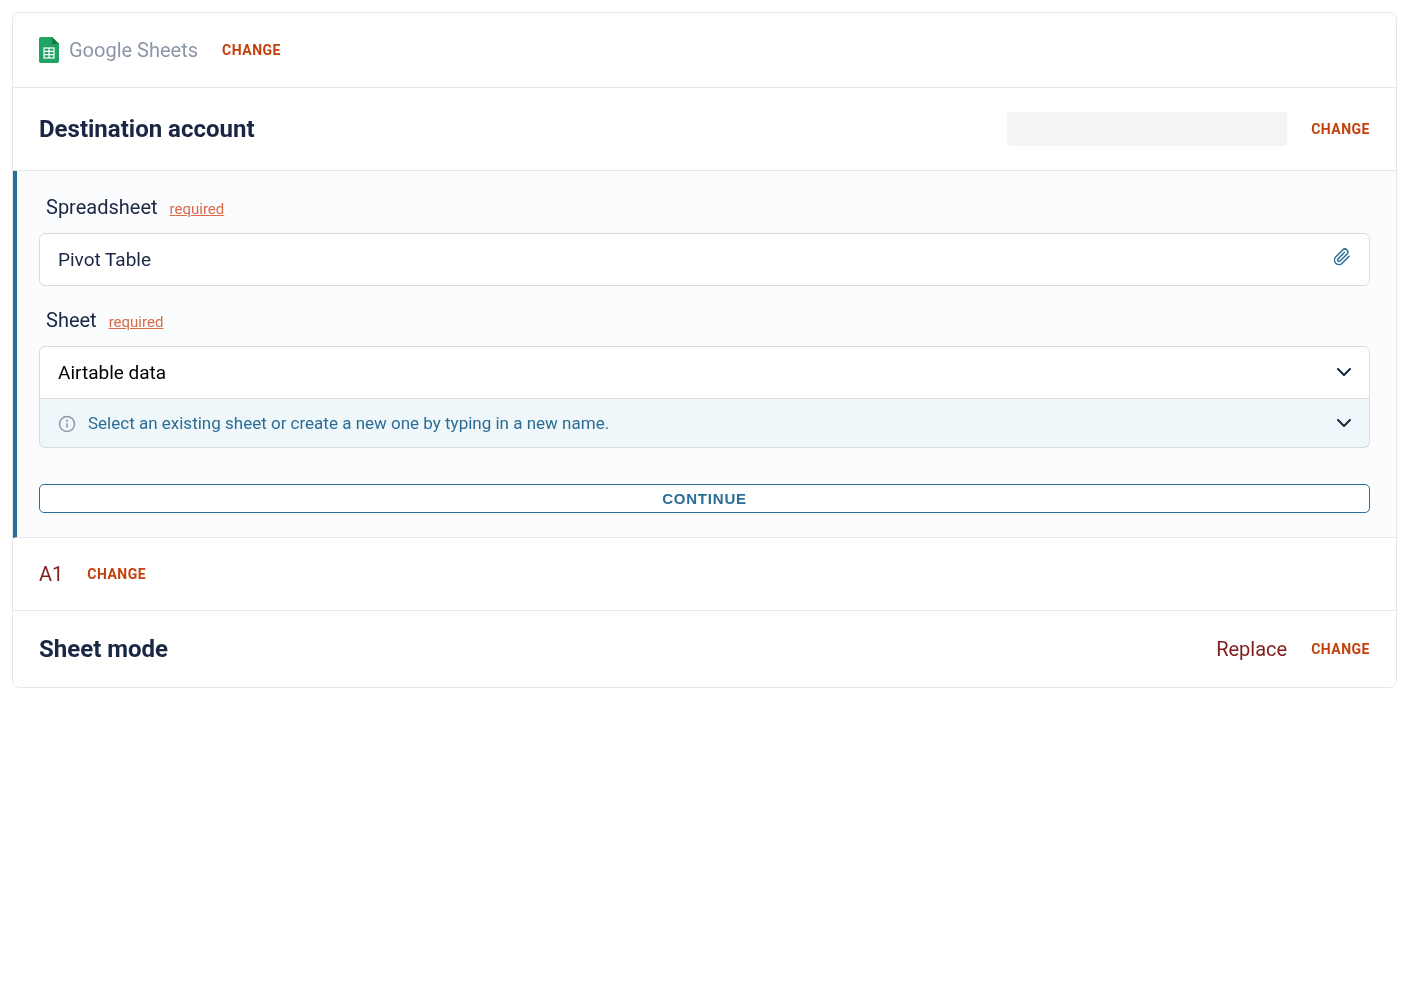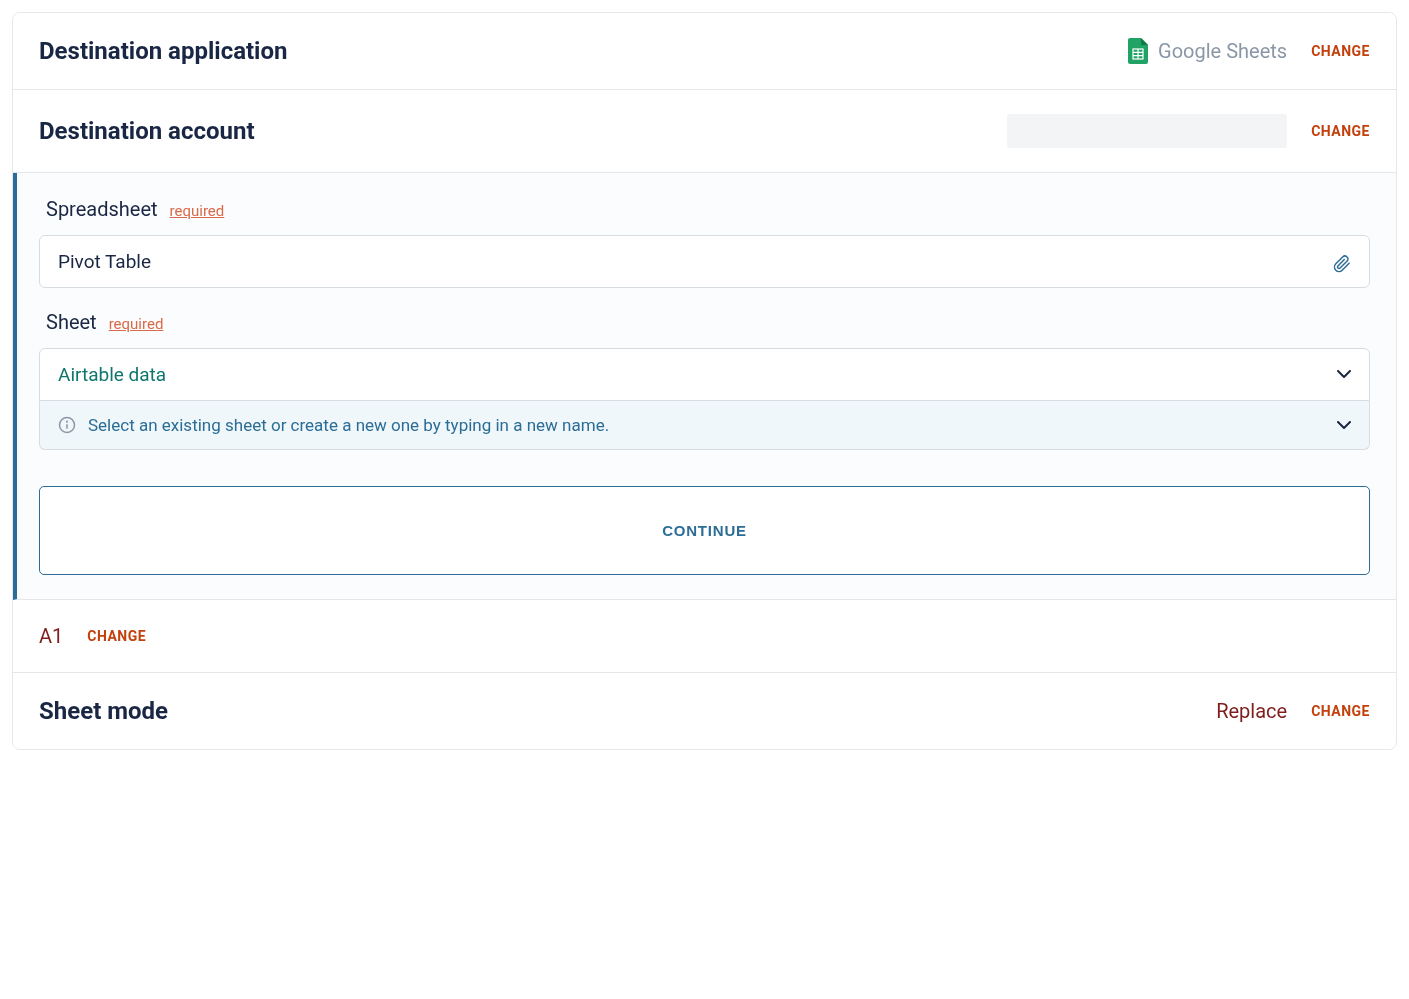--- a/index.html
+++ b/index.html
@@ -91,21 +91,21 @@
   font-weight: 400;
 }
 .required-tag {
   font-size: 15px;
   color: #d96b4a;
   text-decoration: underline;
 }
 .input-wrapper {
   position: relative;
   display: flex;
-  align-items: flex-end;
+  align-items: flex-start;
   background: #fff;
   border: 1px solid #d7dce2;
   border-radius: 6px;
   padding: 14px 18px;
 }
 .input-text {
   flex: 1;
   font-size: 19px;
   color: #1a2744;
 }
@@ -119,60 +119,60 @@
   background: #fff;
   border: 1px solid #d7dce2;
   border-radius: 6px 6px 0 0;
   padding: 14px 18px;
   display: flex;
   align-items: center;
   justify-content: space-between;
 }
 .select-text {
   font-size: 19px;
-  color: #0f766e;
+  color: #000000;
 }
 .chevron {
   width: 14px;
   height: 9px;
   flex-shrink: 0;
 }
 .info-bar {
   background: #f0f7fa;
   border: 1px solid #d7dce2;
   border-top: none;
   border-radius: 0 0 6px 6px;
   padding: 14px 18px;
   display: flex;
   align-items: center;
   justify-content: space-between;
 }
 .info-left {
   display: flex;
-  align-items: center;
+  align-items: flex-end;
   gap: 12px;
 }
 .info-icon {
   width: 18px;
   height: 18px;
   flex-shrink: 0;
 }
 .info-text {
   font-size: 17px;
   color: #2b6d96;
 }
 .button-row {
   margin-top: 36px;
   display: flex;
   flex-direction: column;
   gap: 12px;
 }
 .btn {
   width: 100%;
-  padding: 35px;
+  padding: 5px;
   font-size: 15px;
   font-weight: 700;
   letter-spacing: 0.8px;
   border-radius: 5px;
   cursor: pointer;
   text-align: center;
   text-transform: uppercase;
 }
 .btn-outline {
   background: #fff;
@@ -185,21 +185,20 @@
   color: #fff;
 }
 </style>
 </head>
 <body>
 
 <div class="container">
 
   <div class="section">
     <div class="section-header">
-      <div class="section-title">Destination application</div>
       <div class="section-right">
         <div class="app-label">
           <svg class="sheets-icon" viewBox="0 0 20 26">
             <path d="M 2 0 L 13 0 L 20 7 L 20 24 Q 20 26 18 26 L 2 26 Q 0 26 0 24 L 0 2 Q 0 0 2 0 Z" fill="#21a366"></path>
             <path d="M 13 0 L 20 7 L 13 7 Z" fill="#107c42"></path>
             <rect x="5" y="11" width="10" height="10" fill="none" stroke="#fff" stroke-width="1.2"></rect>
             <line x1="10" y1="11" x2="10" y2="21" stroke="#fff" stroke-width="1.2"></line>
             <line x1="5" y1="14.3" x2="15" y2="14.3" stroke="#fff" stroke-width="1.2"></line>
             <line x1="5" y1="17.6" x2="15" y2="17.6" stroke="#fff" stroke-width="1.2"></line>
           </svg>

